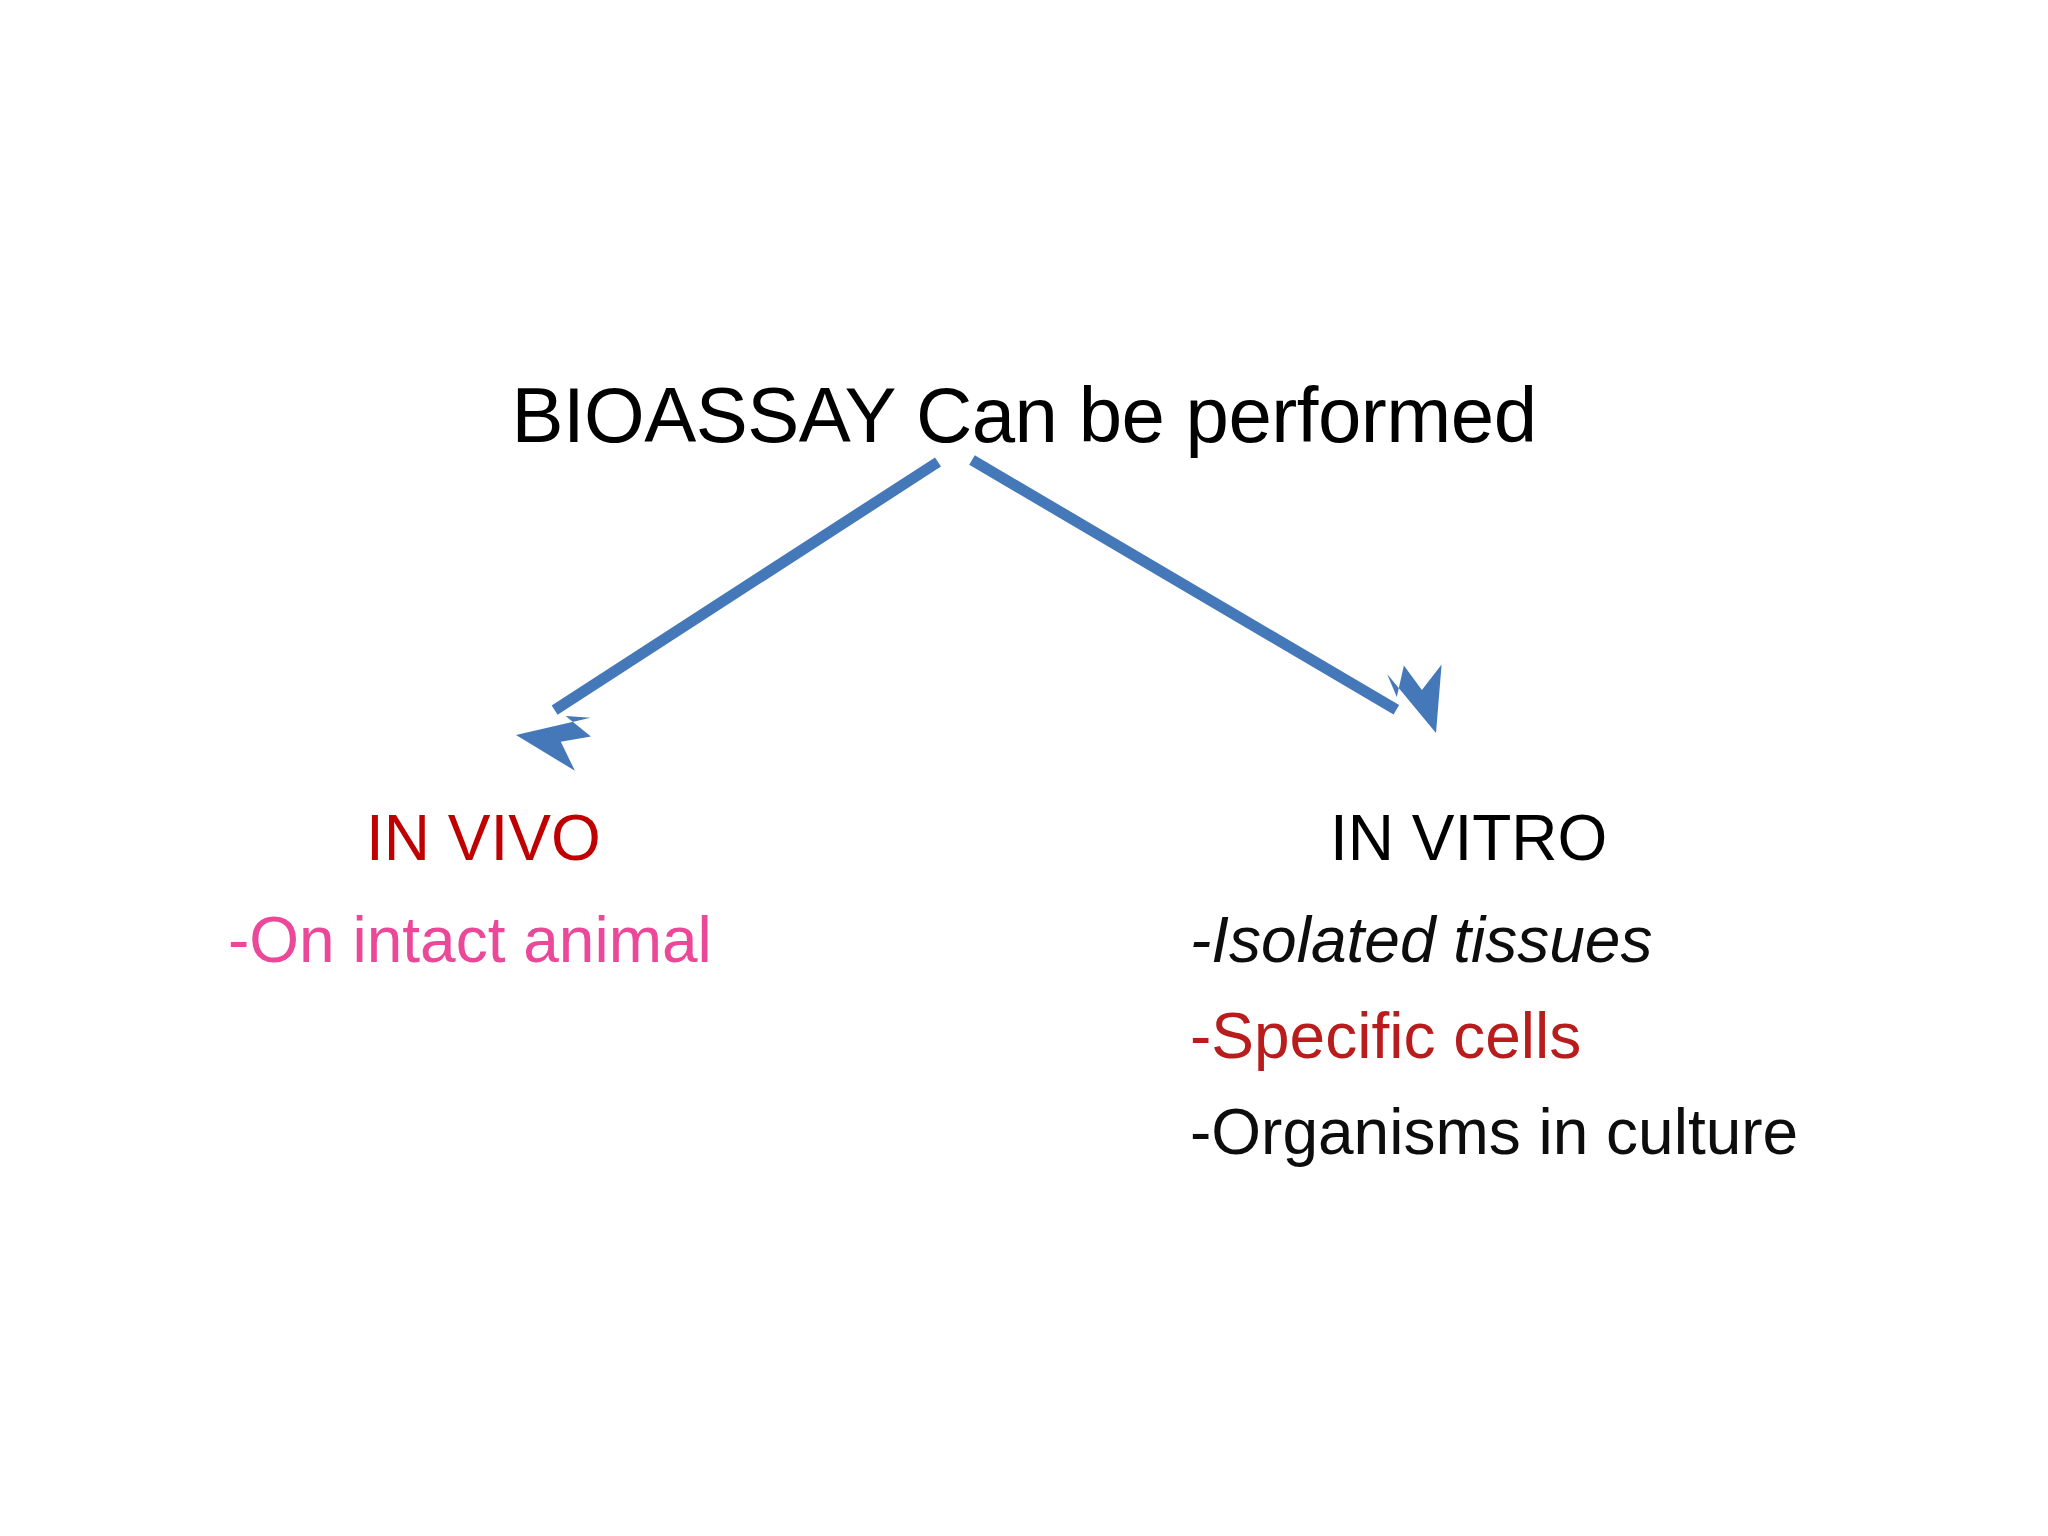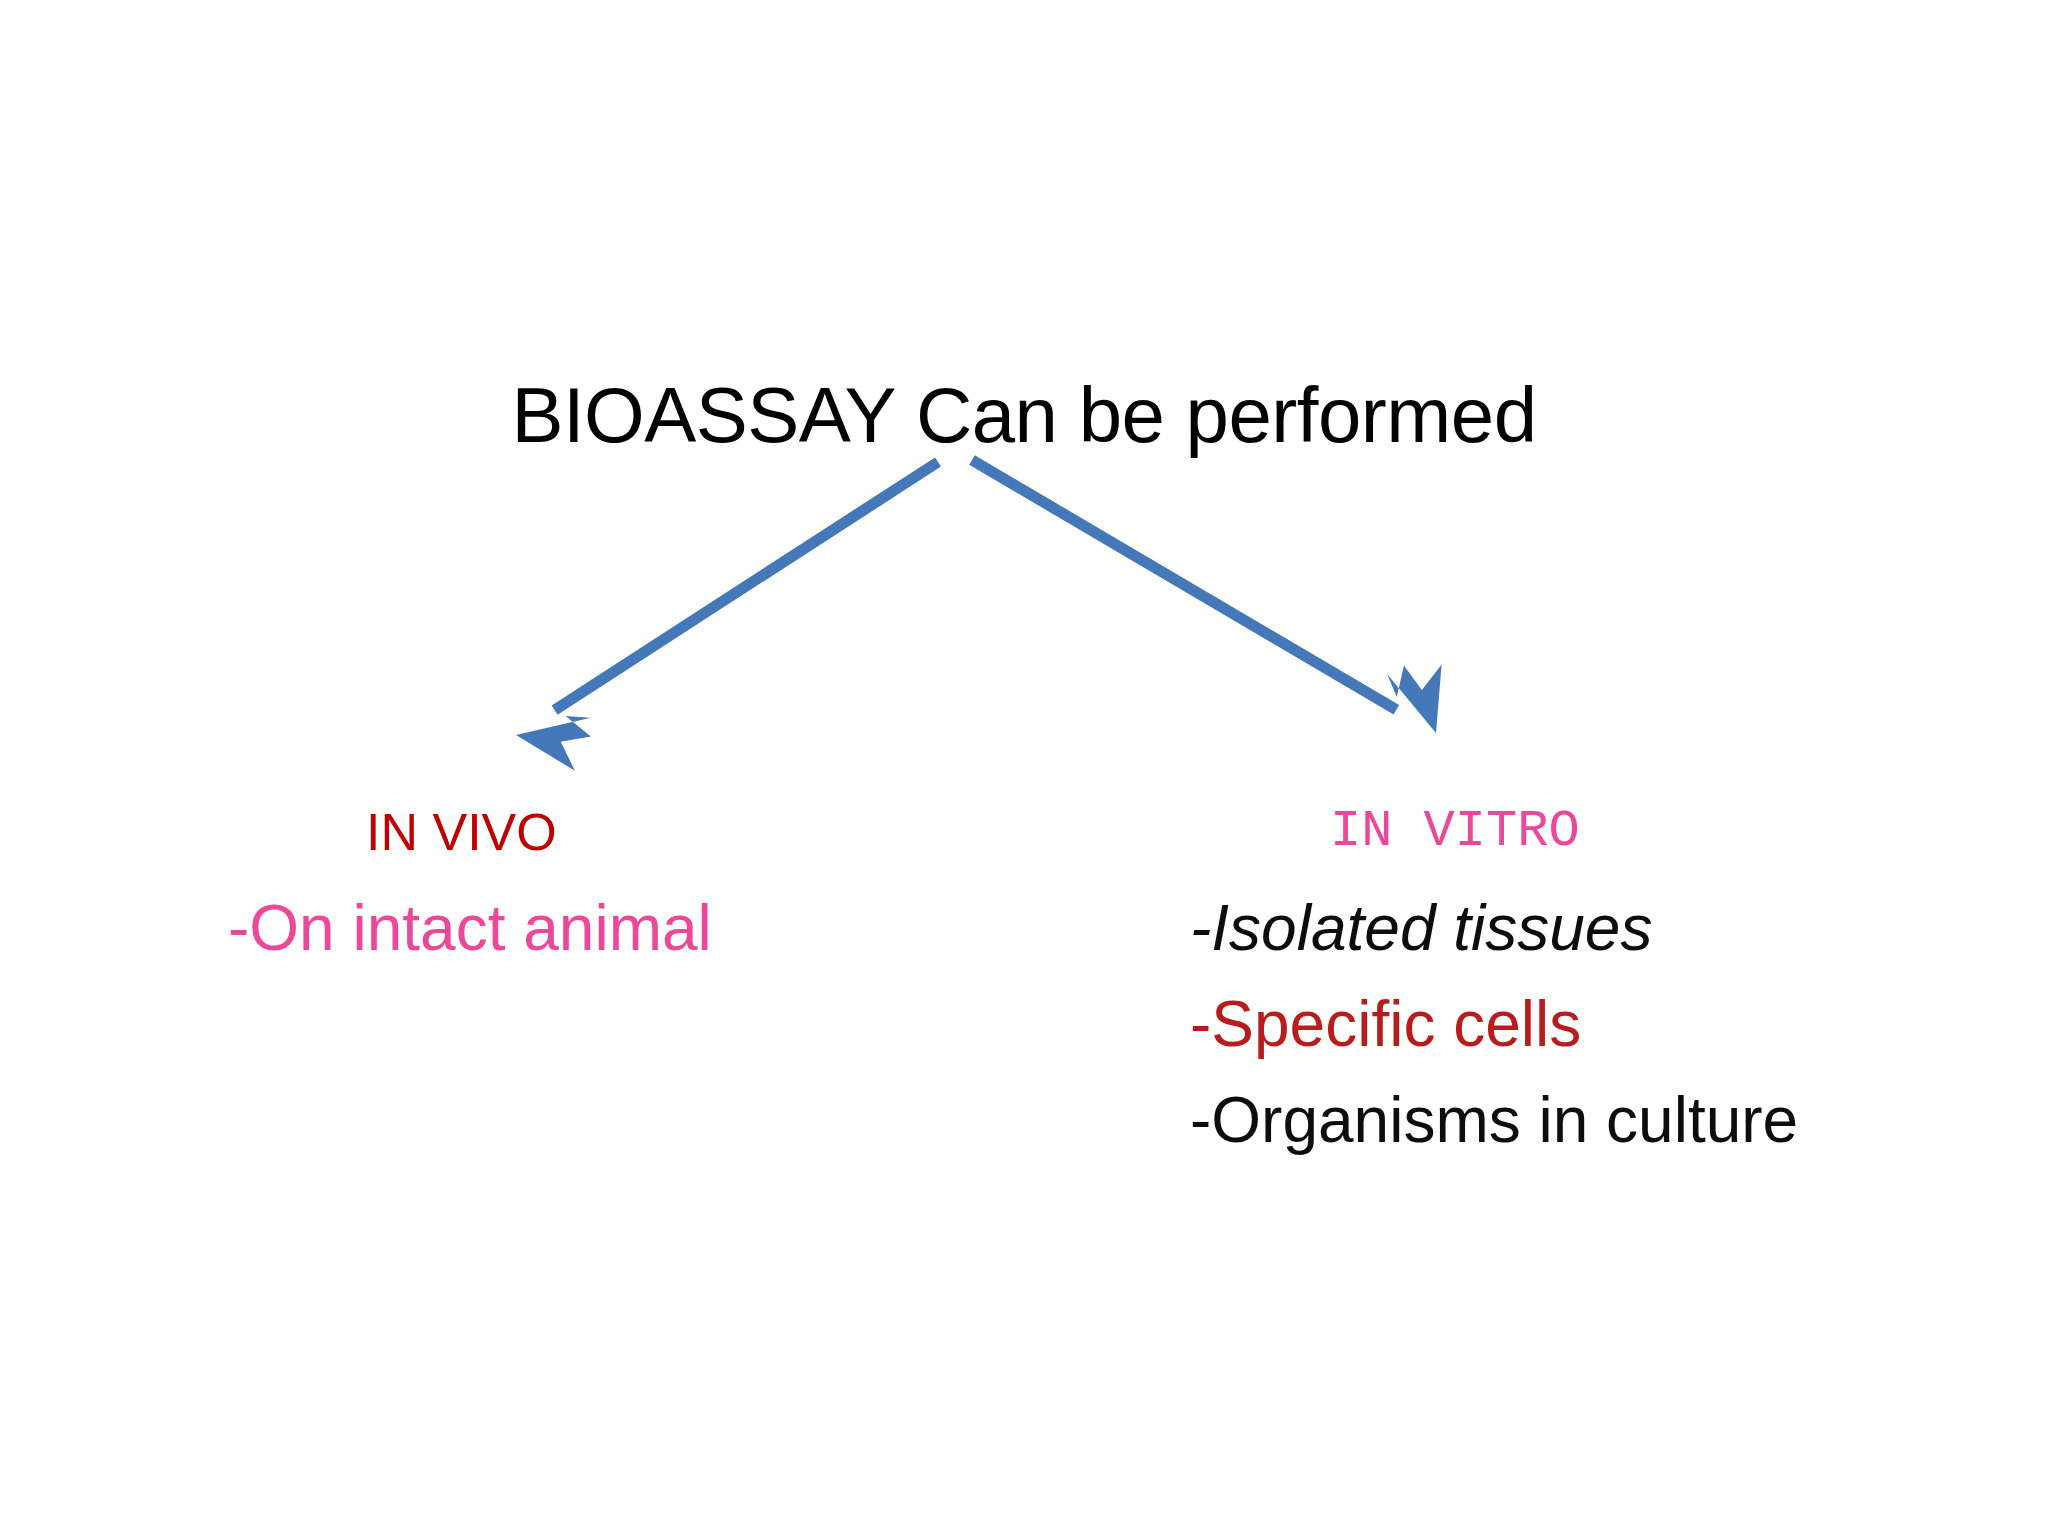--- a/index.html
+++ b/index.html
@@ -44,21 +44,21 @@
   }
 
   
   .branch {
     position: absolute;
   }
   #branch-in-vivo  { left: 150px;  top: 806px; width: 700px; }
   #branch-in-vitro { left: 1150px; top: 806px; width: 800px; }
 
   .branch-heading {
-    font-size: 52px;
+    font-size: 64px;
     font-weight: 400;
     color: #C00000;
     line-height: 1.0;
     white-space: nowrap;
   }
   #branch-in-vivo  .branch-heading { padding-left: 216px; }
   #branch-in-vitro .branch-heading { padding-left: 180px; }
 
   .branch-items {
     margin: 0;
@@ -97,21 +97,21 @@
   </svg>
 
   <div class="branch" id="branch-in-vivo">
     <div class="branch-heading" style="color: rgb(192, 0, 0);">IN VIVO</div>
     <ul class="branch-items">
       <li class="branch-item" style="color: #ec4899;">-On intact animal</li>
     </ul>
   </div>
 
   <div class="branch" id="branch-in-vitro">
-    <div class="branch-heading" style="color: #ec4899; font-family: Liberation Mono, monospace;">IN VITRO</div>
+    <div class="branch-heading" style="color: #000000;">IN VITRO</div>
     <ul class="branch-items">
       <li class="branch-item" style="color: rgb(13, 13, 13); font-style: italic;">-Isolated tissues</li>
       <li class="branch-item" style="color: #b91c1c;">-Specific cells</li>
       <li class="branch-item" style="color: rgb(13, 13, 13);">-Organisms in culture</li>
     </ul>
   </div>
 
 </div>
 
 </body></html>

